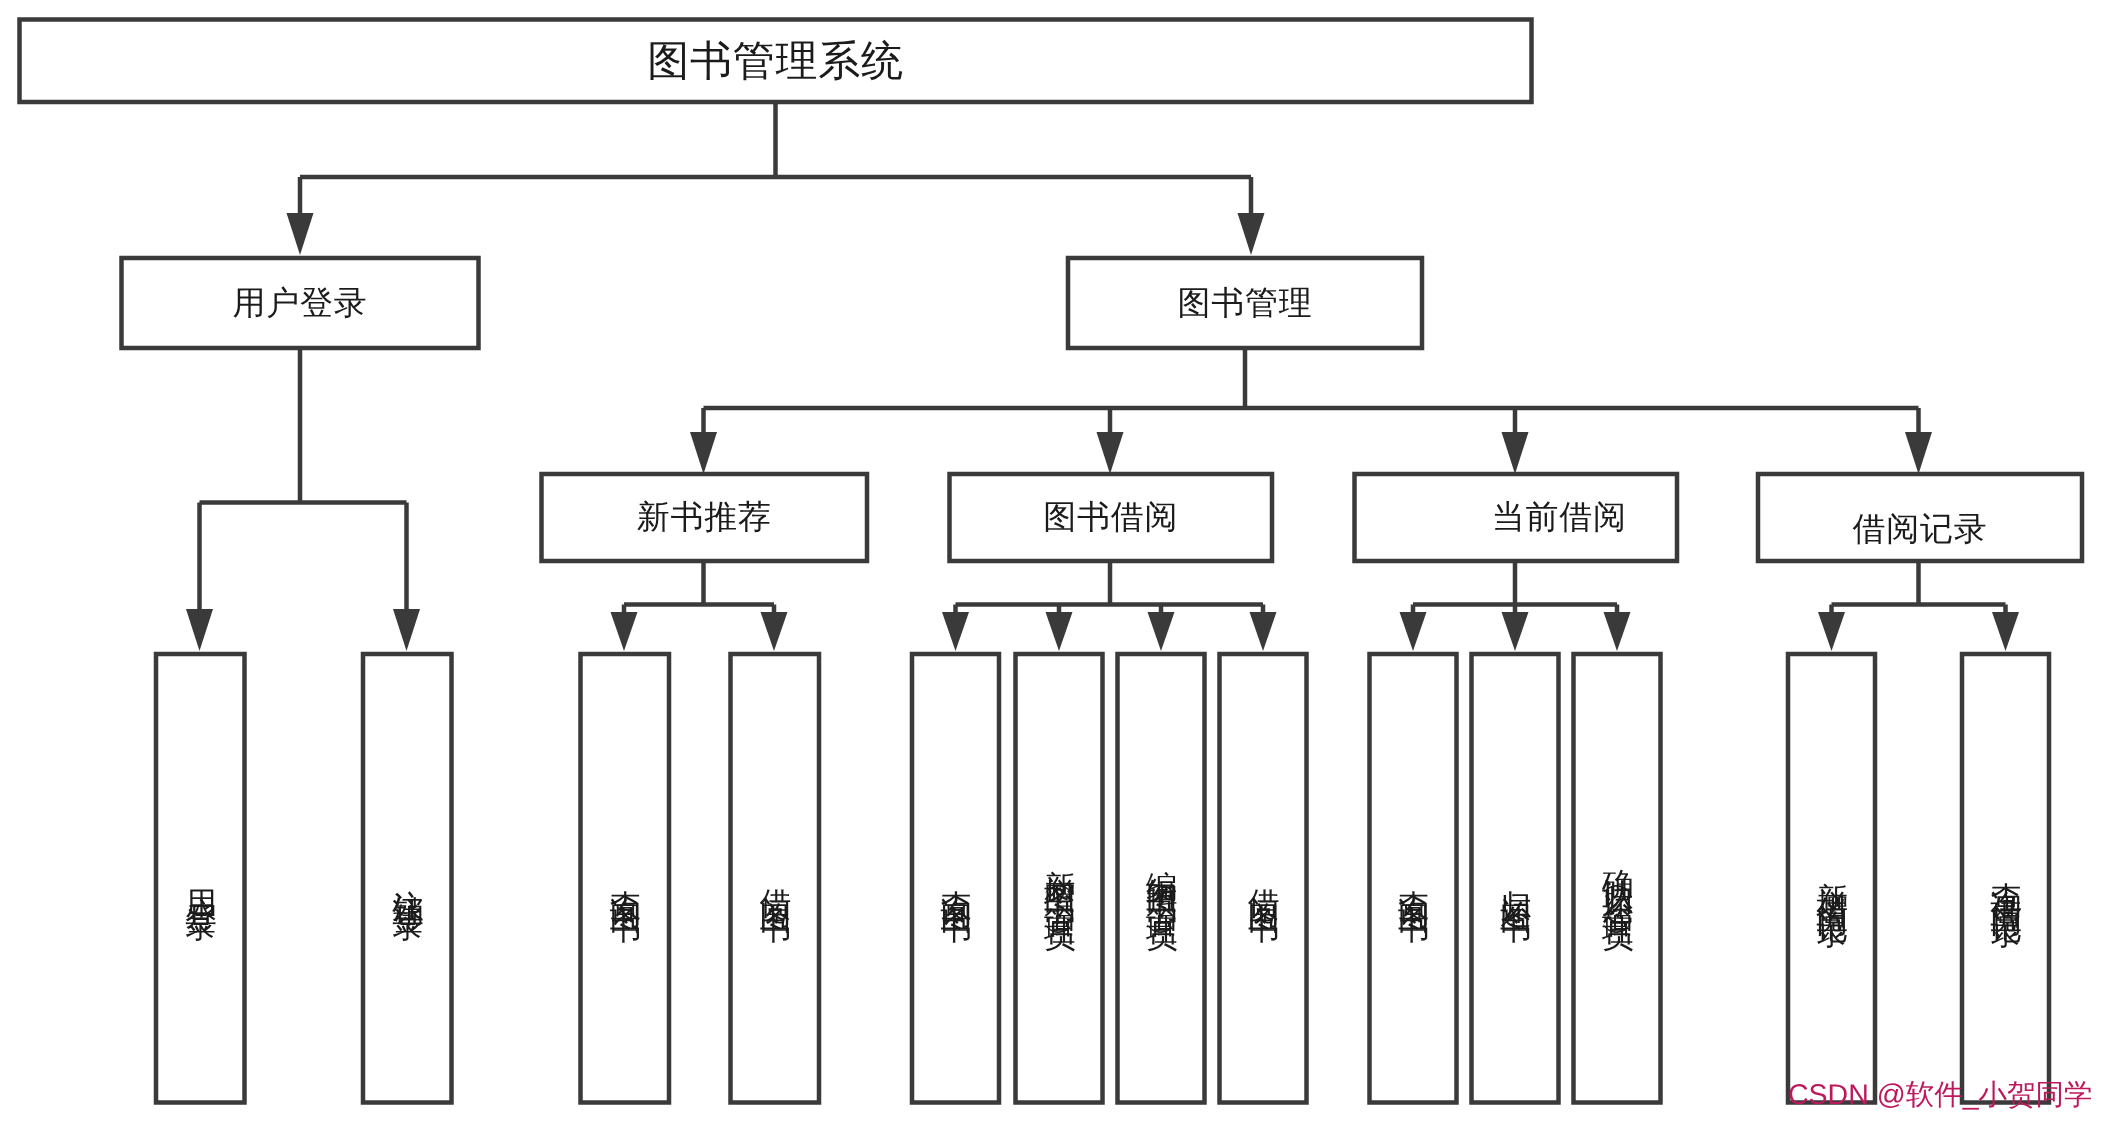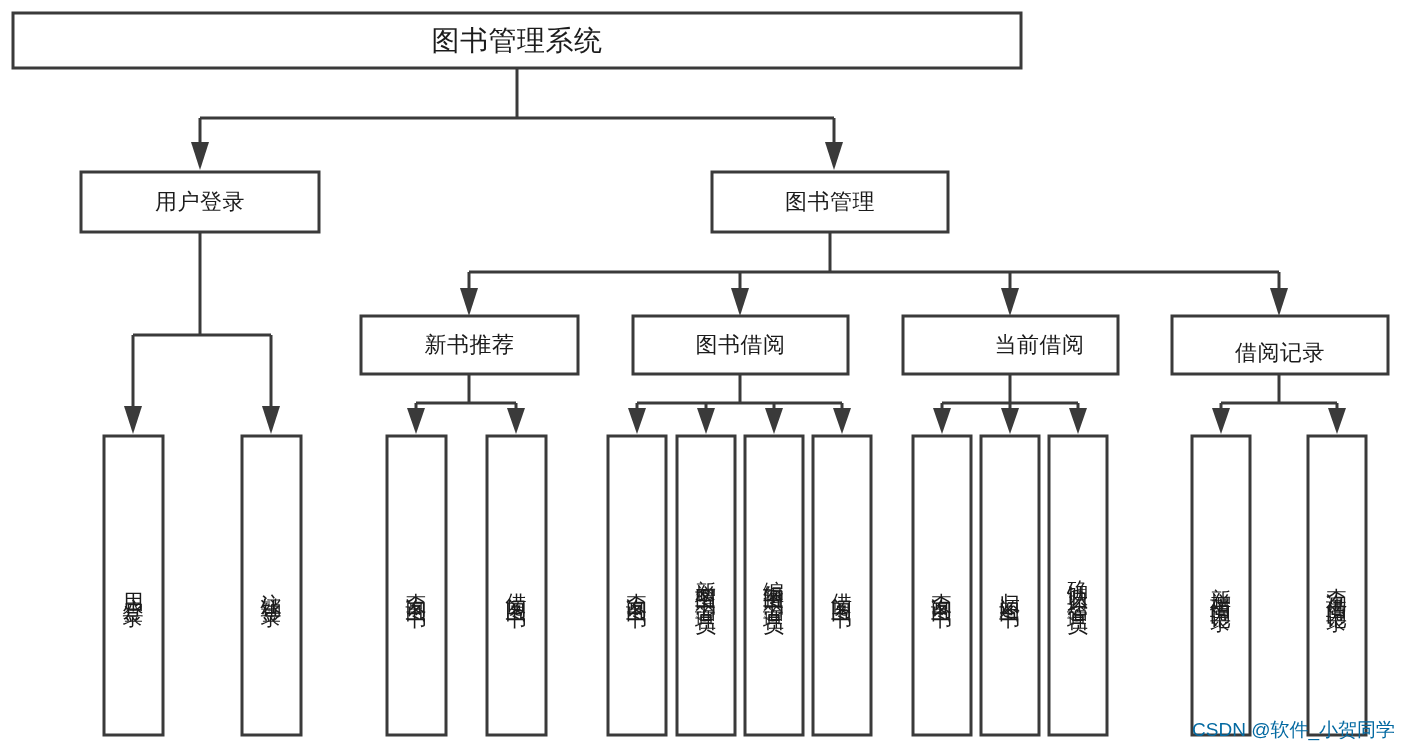--- a/index.html
+++ b/index.html
@@ -65,21 +65,21 @@
     text-orientation: upright;
     letter-spacing: 5px;
     line-height: 1;
     white-space: nowrap;
   }
   .watermark {
     position: absolute;
     right: 10px;
     bottom: 4px;
     font-size: 19px;
-    color: #0369a1;
+    color: #be185d;
     white-space: nowrap;
     pointer-events: none;
   }
 </style>
 </head>
 <body>
 
 <div id="diagram-root">
 
   <svg class="diagram-canvas" viewBox="0 0 1405 747">

